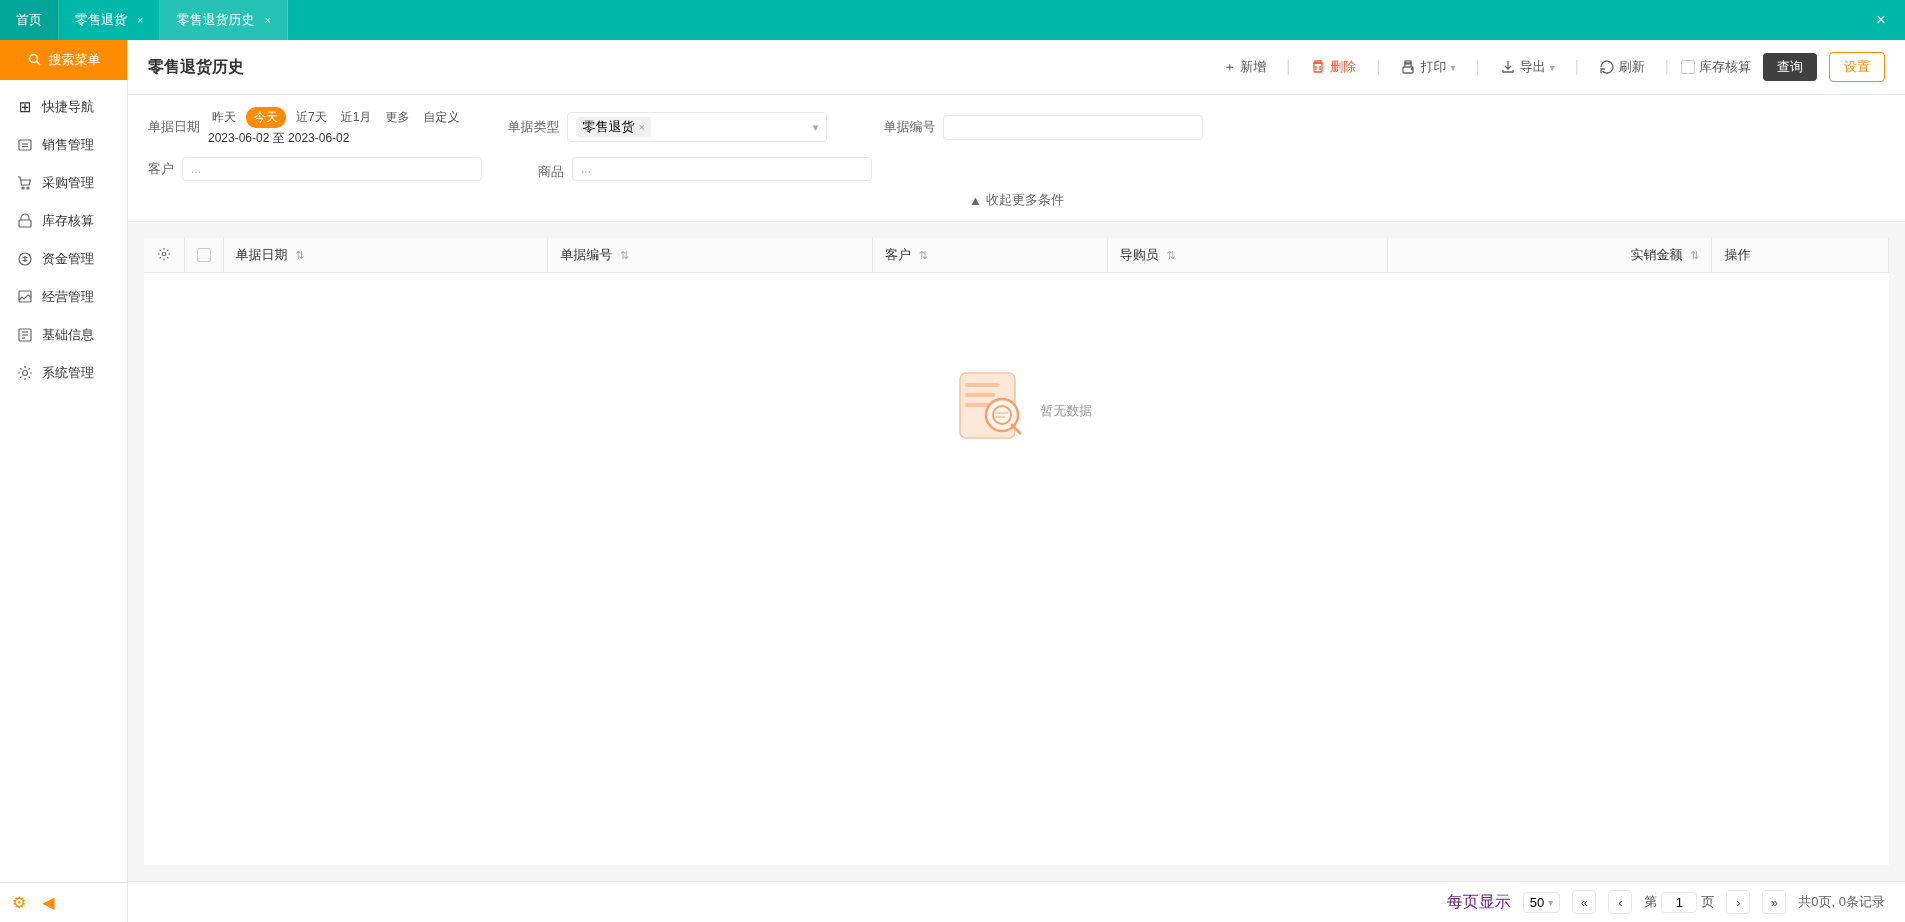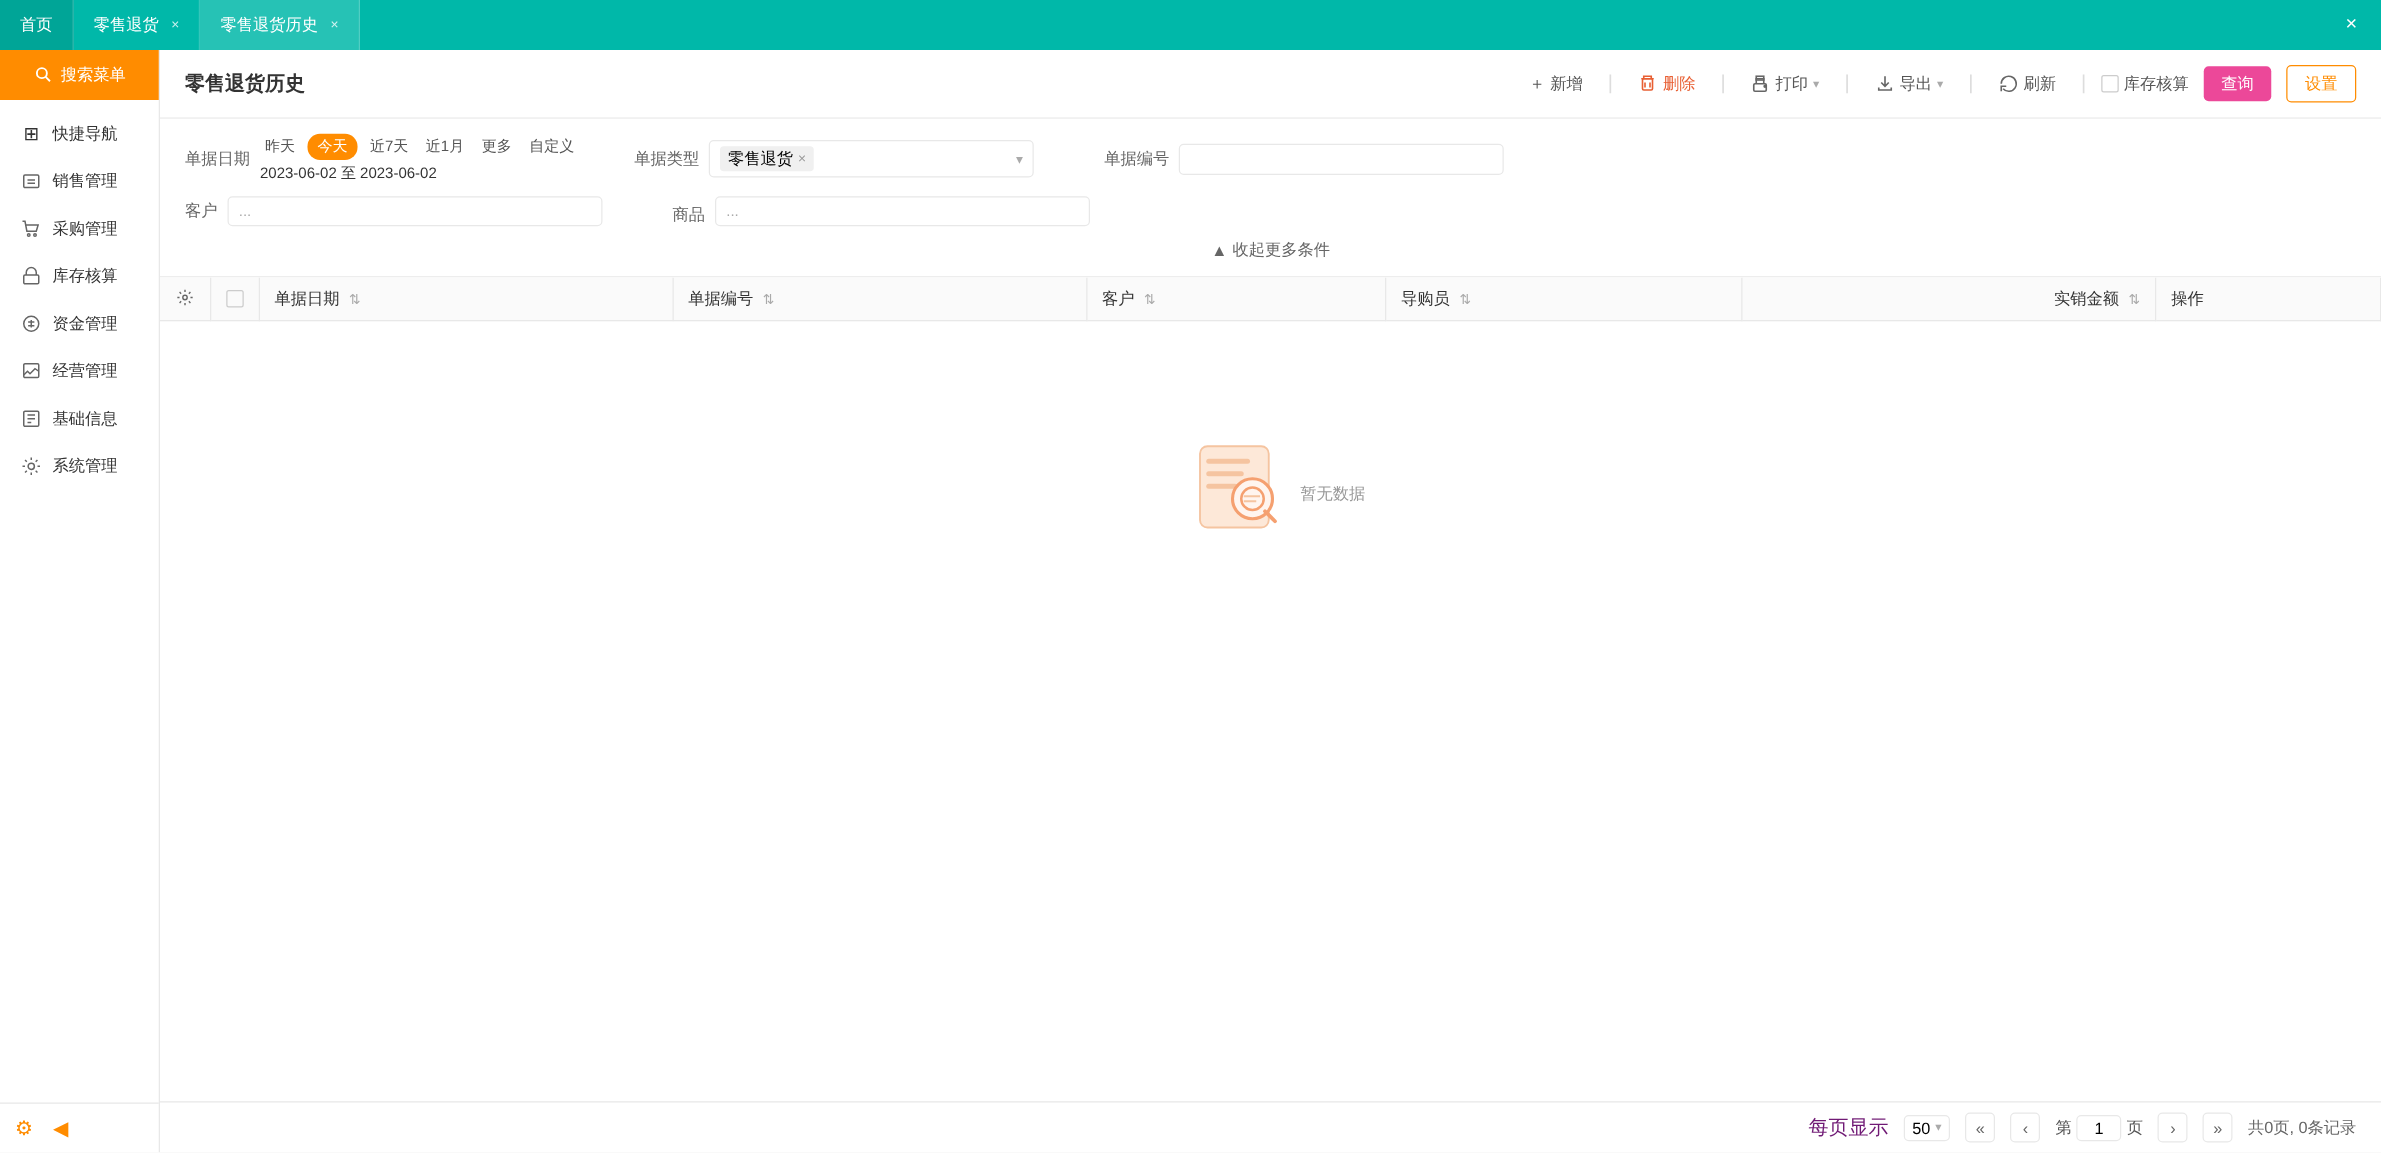--- a/index.html
+++ b/index.html
@@ -151,21 +151,21 @@
       display: flex;
       align-items: center;
       gap: 4px;
       cursor: pointer;
       color: #555;
       font-size: 13px;
       padding: 4px 8px;
       border-radius: 3px;
     }
     .action-btn.primary {
-      background: #ec4899;
+      background: #404040;
       color: #fff;
       border-radius: 4px;
       padding: 5px 14px;
     }
     .action-btn.secondary {
       background: #fff;
       color: #ff8c00;
       border: 1px solid #ff8c00;
       border-radius: 4px;
       padding: 5px 14px;
@@ -290,21 +290,21 @@
       font-size: 12px;
       margin: 0 auto;
       width: fit-content;
     }
 
     
     .table-area {
       flex: 1;
       overflow: auto;
       background: #fff;
-      margin: 0;
+      margin: 16px;
     }
     .data-table {
       width: 100%;
       border-collapse: collapse;
     }
     .data-table th {
       background: #fafafa;
       border-bottom: 1px solid #e8e8e8;
       border-right: 1px solid #e8e8e8;
       padding: 8px 12px;

